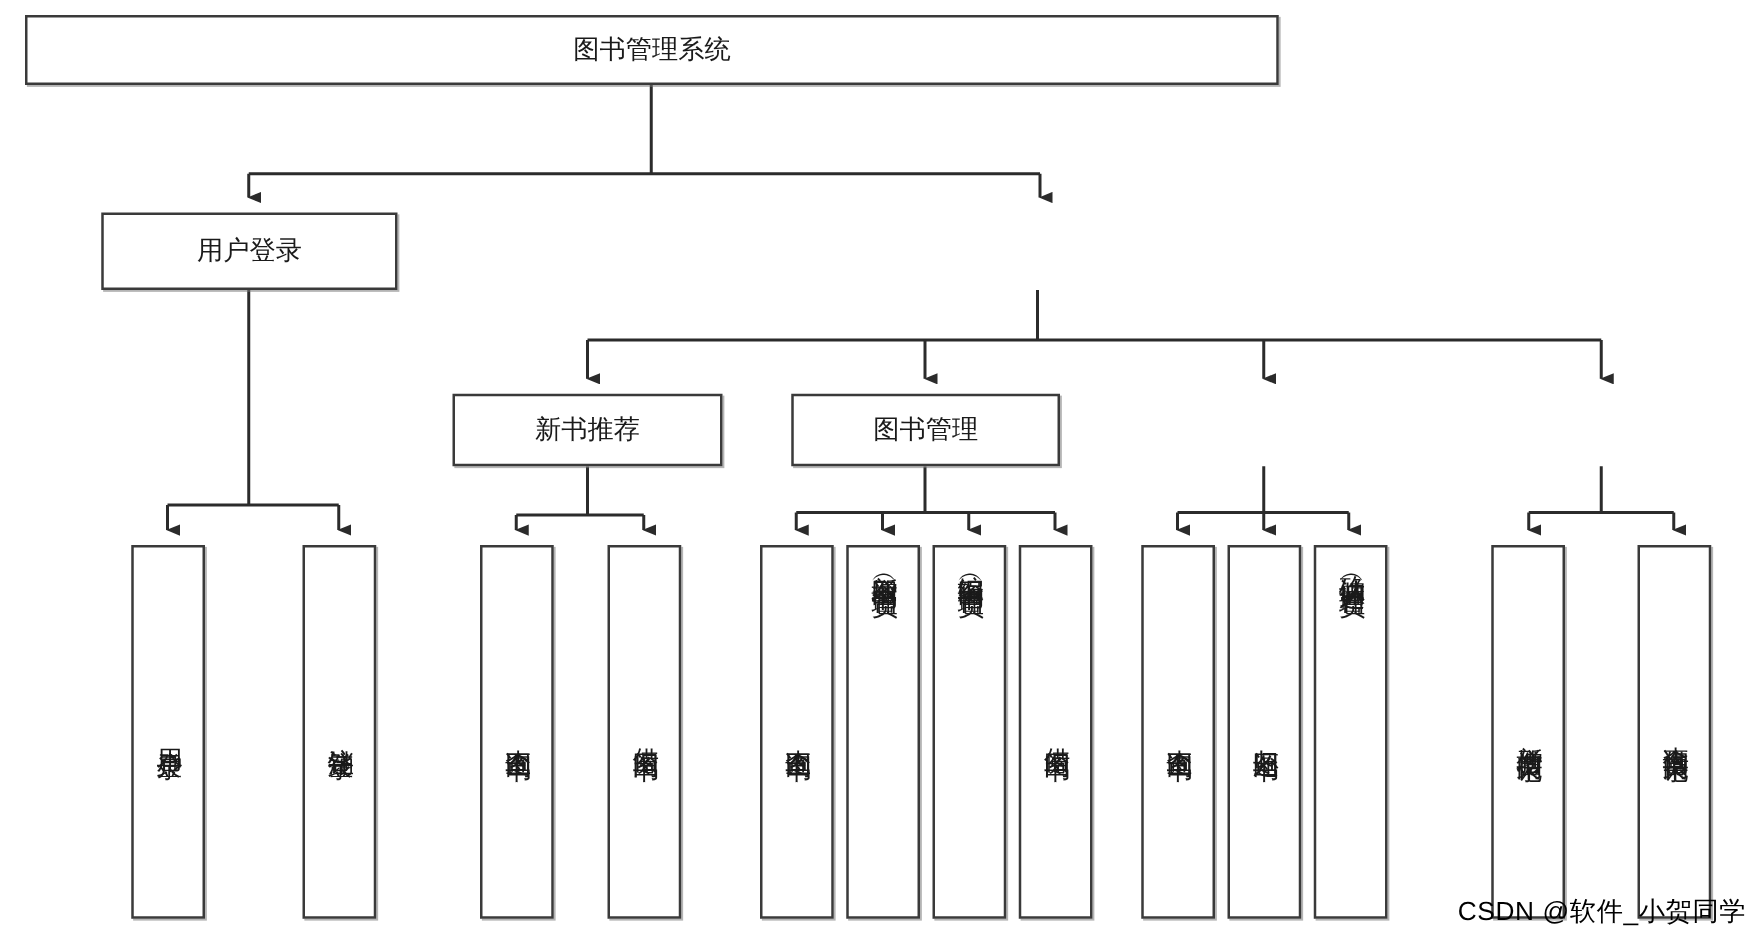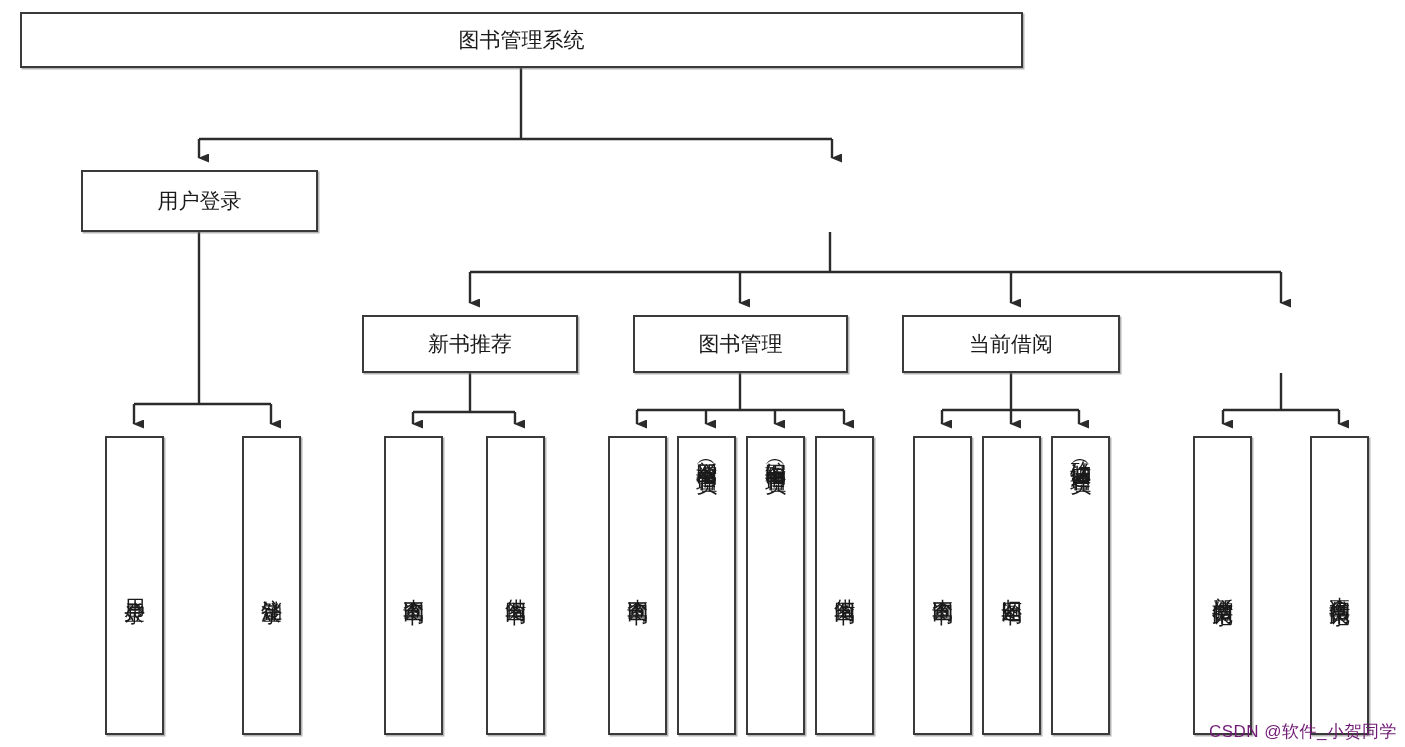--- a/index.html
+++ b/index.html
@@ -46,22 +46,22 @@
     justify-content: center;
     padding: 6px 0;
   }
   .node.v.topalign {
     justify-content: flex-start;
   }
   .watermark {
     position: absolute;
     right: 8px;
     bottom: 4px;
-    font-size: 17px;
-    color: #701a75;
+    font-size: 21px;
+    color: #000000;
     letter-spacing: 0.5px;
     white-space: nowrap;
   }
 </style>
 </head>
 <body>
 
 <div id="canvas">
 
   <svg id="wires" viewBox="0 0 1405 747">
@@ -116,21 +116,20 @@
 
   <div class="node h" style="left:20px; top:12px; width:1003px; height:56px;">图书管理系统</div>
 
   <div class="node h" style="left:81px; top:170px; width:237px; height:62px;">用户登录</div>
 
 
   <div class="node h" style="left:362px; top:315px; width:216px; height:58px;">新书推荐</div>
 
   <div class="node h" style="left:633px; top:315px; width:215px; height:58px;">图书管理</div>
 
-  <div class="node h" style="left:902px; top:315px; width:218px; height:58px;">当前借阅</div>
 
 
   <div class="node v" style="left:105px; top:436px; width:59px; height:299px;">用户登录</div>
 
   <div class="node v" style="left:242px; top:436px; width:59px; height:299px;">注销登录</div>
 
   <div class="node v" style="left:384px; top:436px; width:59px; height:299px;">查询图书</div>
 
   <div class="node v" style="left:486px; top:436px; width:59px; height:299px;">借阅图书</div>
 

